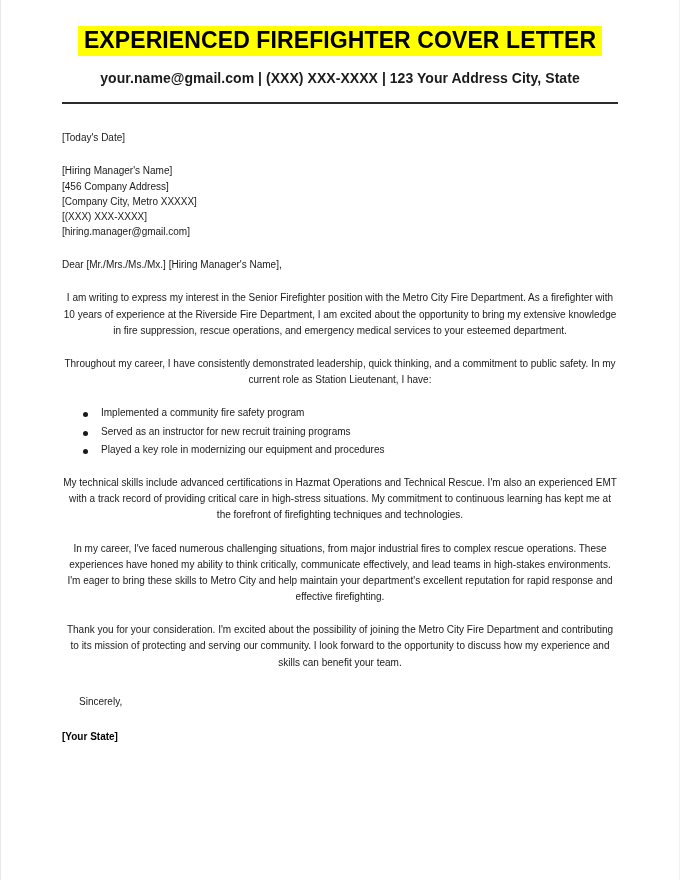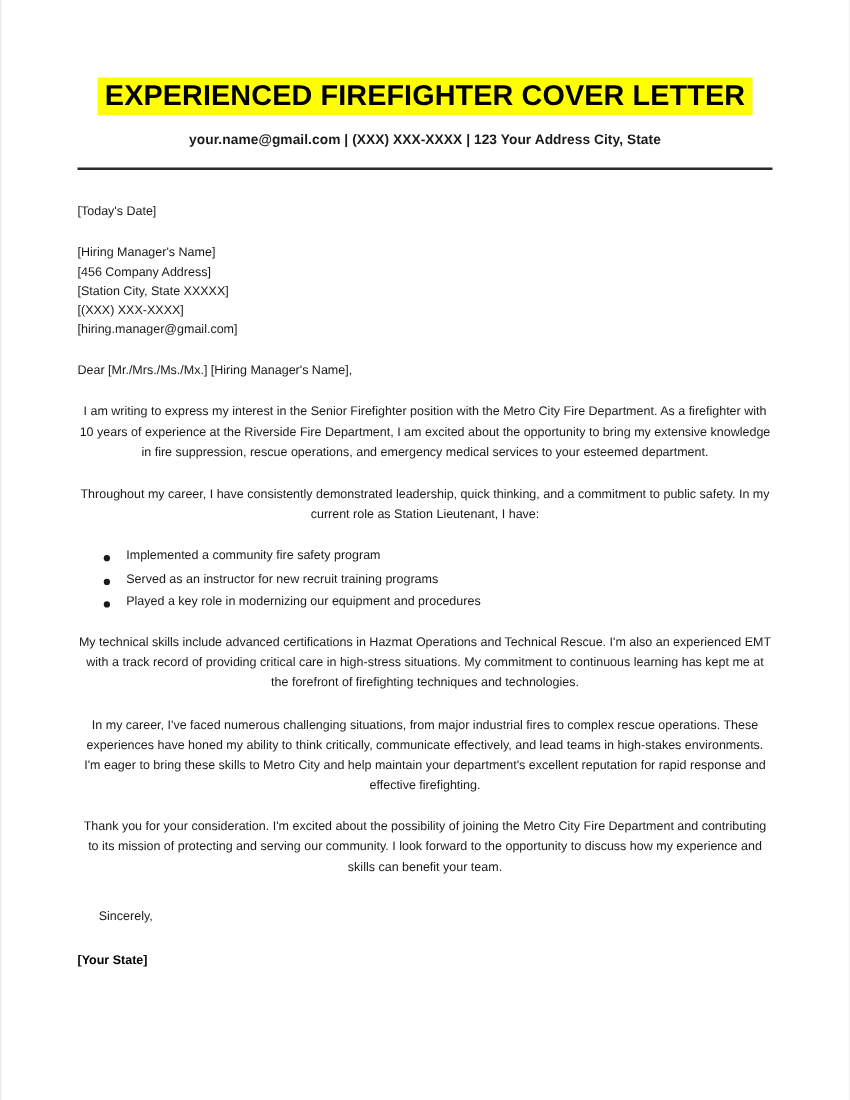--- a/index.html
+++ b/index.html
@@ -36,25 +36,24 @@
   .doc-title {
     display: inline-block;
     font-size: 23px;
     font-weight: bold;
     letter-spacing: 0.1px;
     line-height: 1.18;
     color: #000000;
     background: #ffff00;
     padding: 1px 6px 2px 6px;
     white-space: nowrap;
-    margin-top: 36px;
   }
   .contact-line {
     margin-top: 14px;
-    font-size: 11px;
+    font-size: 14px;
     font-weight: bold;
     color: #1a1a1a;
     letter-spacing: 0.05px;
   }
   .header-rule {
     margin-top: 16px;
     height: 0;
     border-top: 2px solid #2b2b2b;
     width: 556px;
   }
@@ -124,21 +123,21 @@
       <div class="header-rule"></div>
     </div>
 
     <div class="body-area">
 
       <div class="date-line">[Today's Date]</div>
 
       <div class="recipient-block">
         <div>[Hiring Manager's Name]</div>
         <div>[456 Company Address]</div>
-        <div>[Station City, State XXXXX]</div>
+        <div>[Company City, Metro XXXXX]</div>
         <div>[(XXX) XXX-XXXX]</div>
         <div>[hiring.manager@gmail.com]</div>
       </div>
 
       <div class="salutation">Dear [Mr./Mrs./Ms./Mx.] [Hiring Manager's Name],</div>
 
       <p class="para">I am writing to express my interest in the Senior Firefighter position with the Metro City Fire Department. As a firefighter with 10 years of experience at the Riverside Fire Department, I am excited about the opportunity to bring my extensive knowledge in fire suppression, rescue operations, and emergency medical services to your esteemed department.</p>
       <p class="para">Throughout my career, I have consistently demonstrated leadership, quick thinking, and a commitment to public safety. In my current role as Station Lieutenant, I have:</p>
 
       <ul class="achievements">

